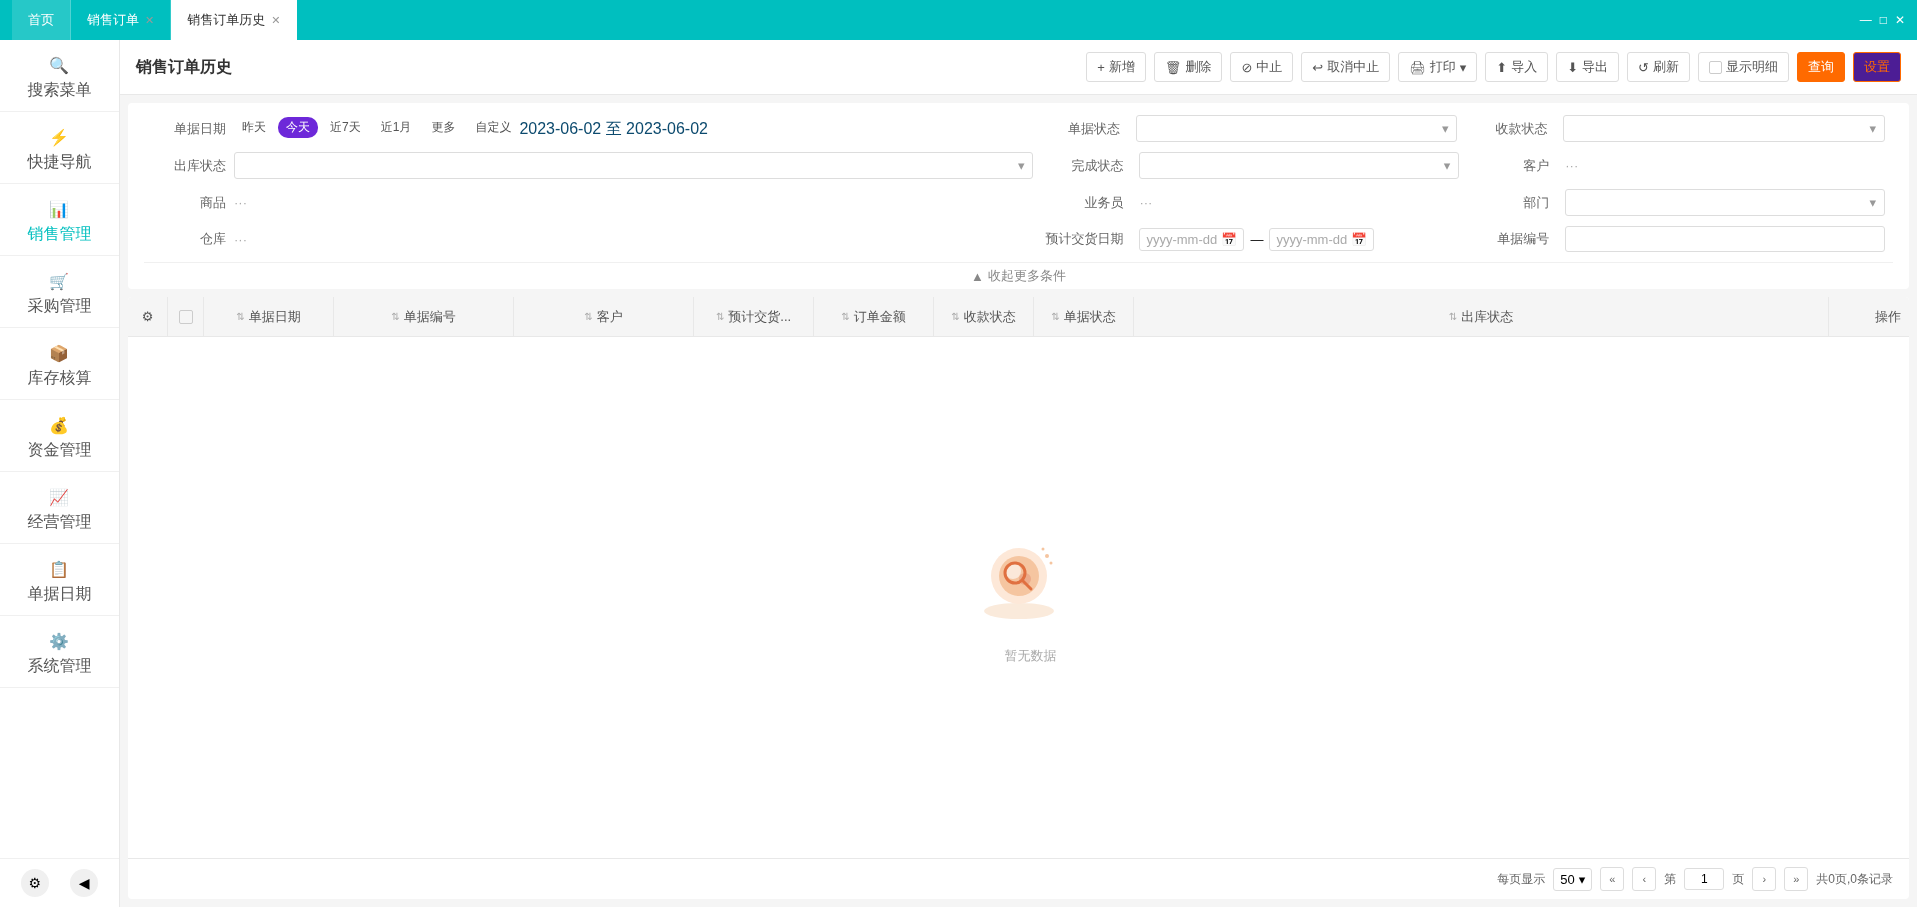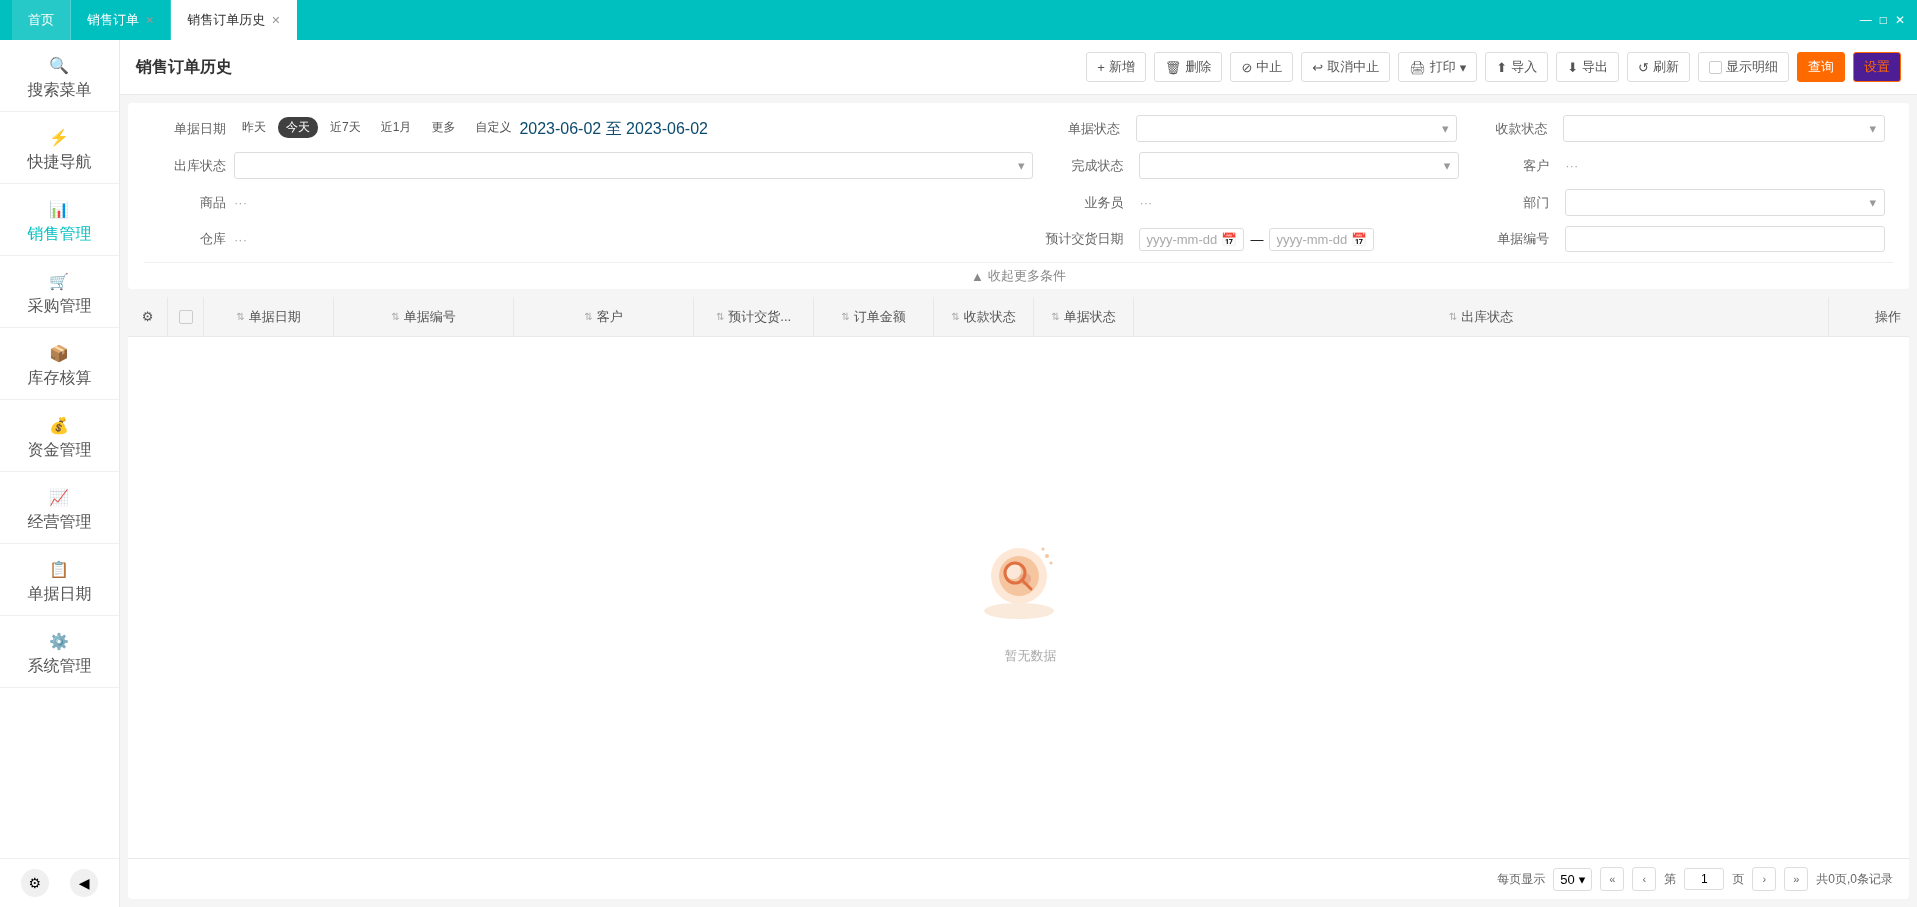--- a/index.html
+++ b/index.html
@@ -178,21 +178,21 @@
       gap: 4px;
     }
     .date-shortcut {
       padding: 2px 8px;
       border-radius: 10px;
       cursor: pointer;
       font-size: 12px;
       color: #555;
     }
     .date-shortcut.active {
-      background: #404040;
+      background: #6d28d9;
       color: #fff;
     }
     .date-range-text {
       font-size: 16px;
       color: #0c4a6e;
       margin-top: 2px;
     }
     .filter-select {
       border: 1px solid #ddd;
       border-radius: 3px;

